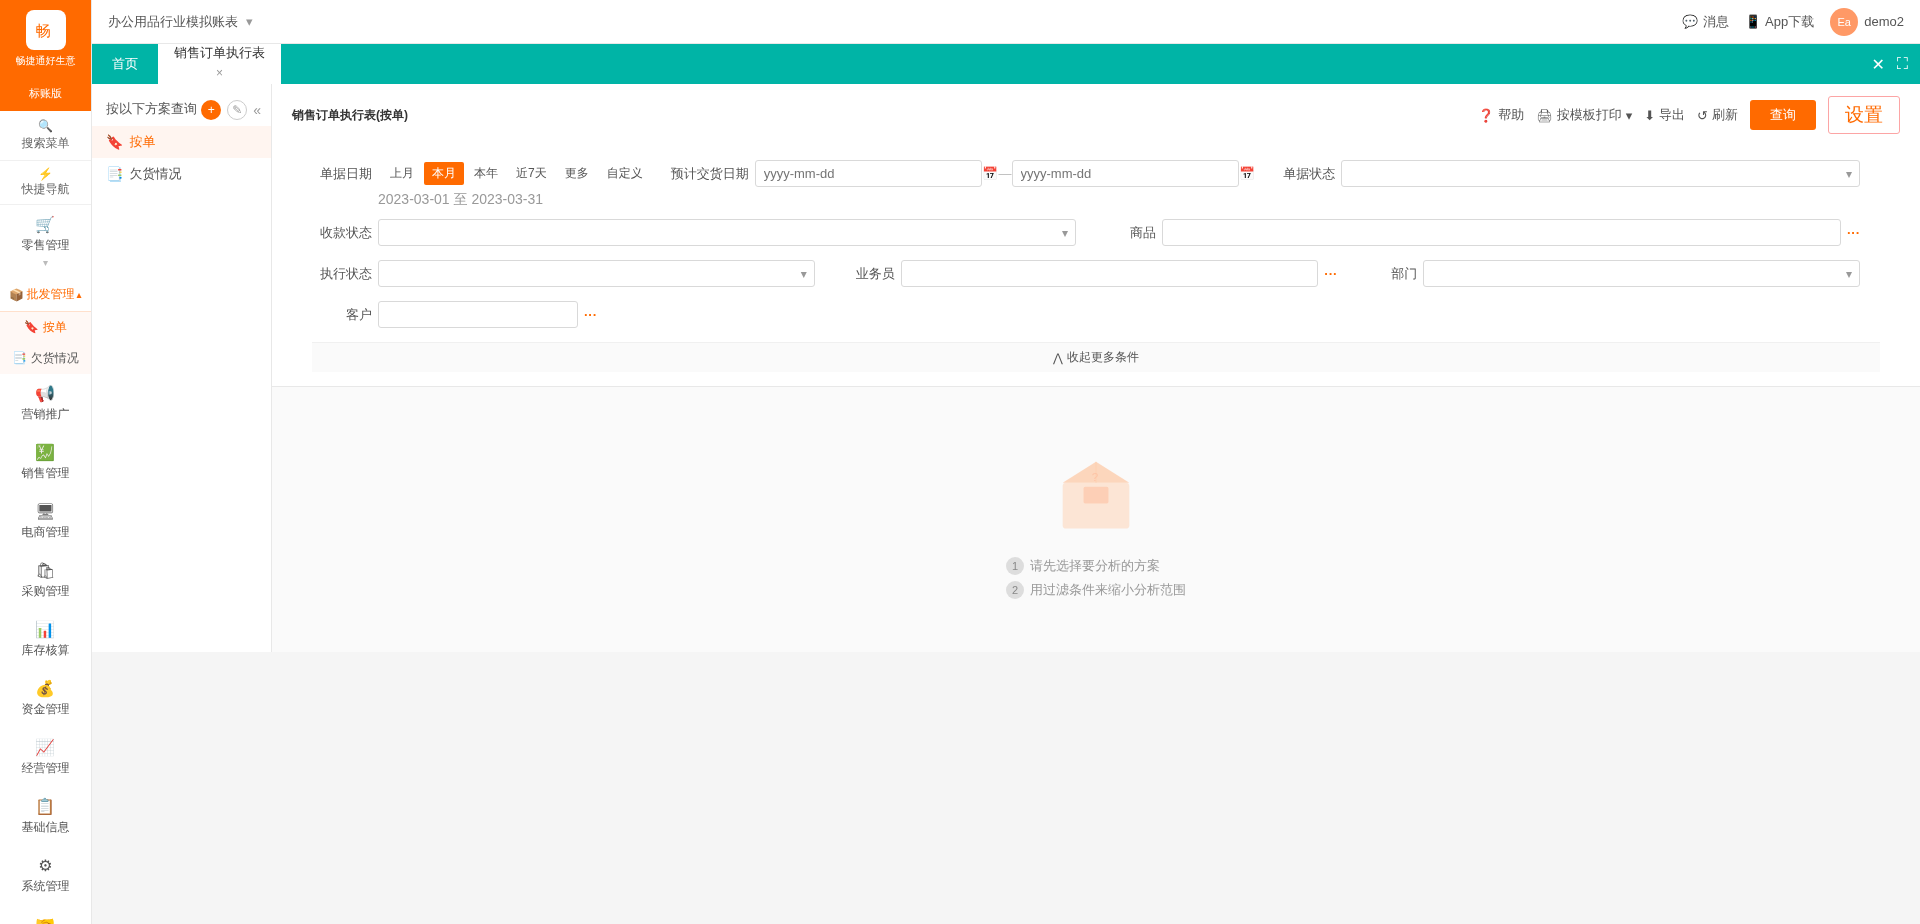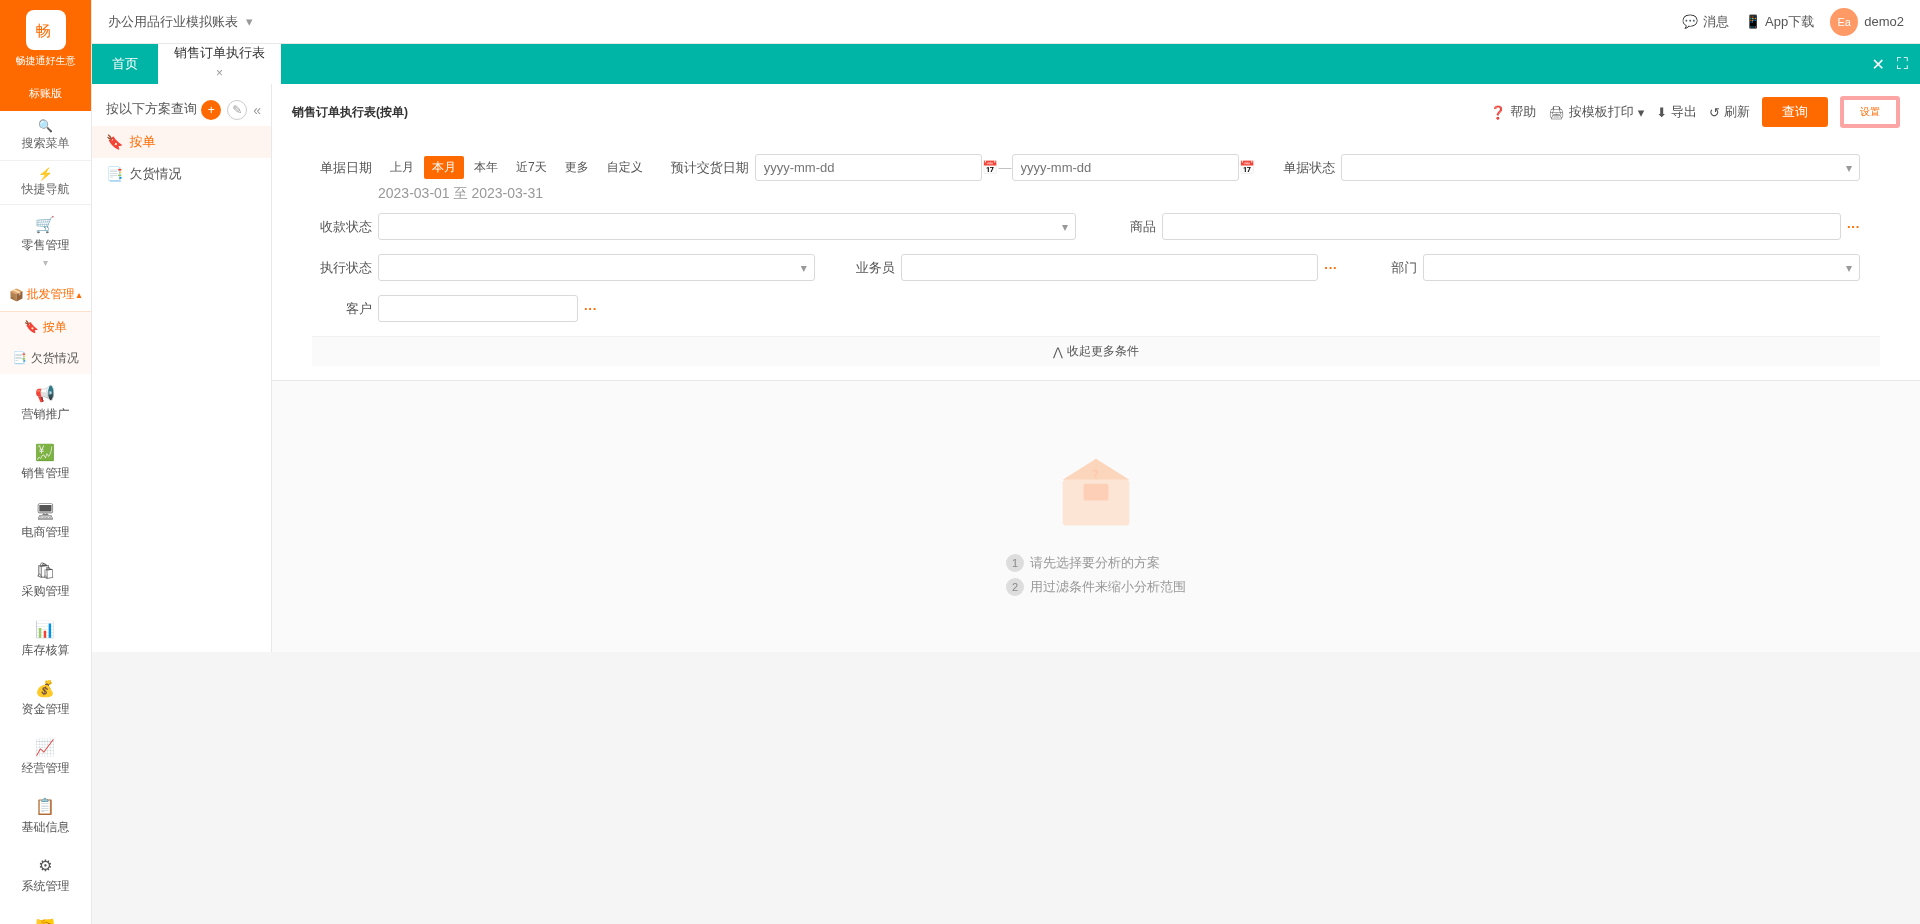--- a/index.html
+++ b/index.html
@@ -58,21 +58,21 @@
     
     .right-content { flex: 1; display: flex; flex-direction: column; overflow: hidden; }
 
     
     .page-header { background: #fff; padding: 12px 20px 0; border-bottom: 1px solid #e8e8e8; }
     .page-header-top { display: flex; align-items: center; justify-content: space-between; margin-bottom: 12px; }
     .page-title { font-size: 12px; font-weight: 600; color: #333; }
     .page-actions { display: flex; align-items: center; gap: 12px; }
     .page-action-btn { display: flex; align-items: center; gap: 4px; color: #555; font-size: 13px; cursor: pointer; }
     .btn-primary { background: #ff6a00; color: #fff; border: none; padding: 6px 20px; border-radius: 3px; cursor: pointer; font-size: 13px; }
-    .btn-setting { border: 4px solid #fca5a5; color: #ff6a00; background: #fff; padding: 5px 16px; border-radius: 3px; cursor: pointer; font-size: 10px; }
+    .btn-setting { border: 1px solid #fca5a5; color: #ff6a00; background: #fff; padding: 5px 16px; border-radius: 3px; cursor: pointer; font-size: 19px; }
 
     
     .filter-section { background: #fff; padding: 14px 20px; }
     .filter-row { display: flex; align-items: center; gap: 0; margin-bottom: 14px; flex-wrap: wrap; }
     .filter-item { display: flex; align-items: center; gap: 8px; margin-right: 20px; min-width: 350px; }
     .filter-label { color: #555; font-size: 13px; white-space: nowrap; min-width: 60px; text-align: right; }
     .filter-input { border: 1px solid #d9d9d9; border-radius: 3px; padding: 5px 8px; font-size: 13px; color: #333; background: #fff; width: 100%; outline: none; }
     .filter-select { border: 1px solid #d9d9d9; border-radius: 3px; padding: 5px 8px; font-size: 13px; color: #333; background: #fff; width: 100%; outline: none; appearance: none; cursor: pointer; }
     .filter-select-wrap { position: relative; flex: 1; }
     .filter-select-wrap::after { content: '▾'; position: absolute; right: 8px; top: 50%; transform: translateY(-50%); color: #999; pointer-events: none; font-size: 12px; }

